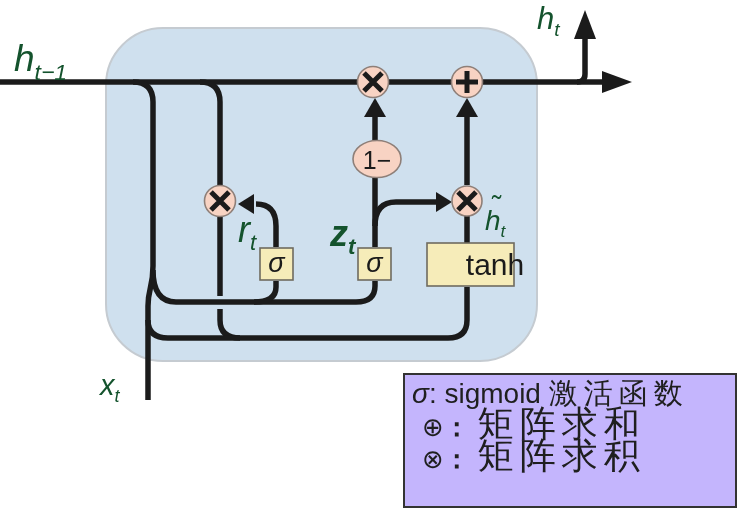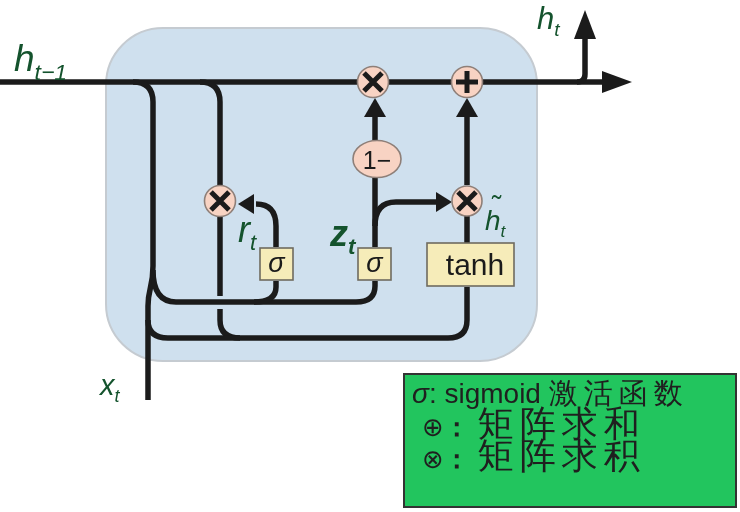--- a/index.html
+++ b/index.html
@@ -42,27 +42,27 @@
   }
   .node-text{
     position:absolute;
     text-align:center;
     line-height:1;
     white-space:nowrap;
   }
   .txt-1minus{left:351px;top:148px;width:52px;font-size:25px;}
   .txt-sigma-r{left:260px;top:250px;width:33px;font-size:27px;font-style:italic;}
   .txt-sigma-z{left:358px;top:250px;width:33px;font-size:27px;font-style:italic;}
-  .txt-tanh{left:427px;top:250px;width:96px;font-size:30px;}
+  .txt-tanh{left:427px;top:250px;width:96px;font-size:30px;padding-left:20px;}
   #legend{
     position:absolute;
     left:403px;top:373px;
     width:334px;height:135px;
     box-sizing:border-box;
-    background:#22c55e;
+    background:#c4b5fd;
     border:2.5px solid #333333;
     padding:3px 0 0 7px;
     color:#1f1f1f;
   }
   .leg-row{white-space:nowrap;line-height:30px;height:30px;}
   .leg-row-3,.leg-row-4{line-height:32px;height:32px;padding-left:10px;}
   .leg-sym{font-size:28px;}
   .leg-sym-italic{font-style:italic;}
   .leg-row-3 .leg-sym,.leg-row-4 .leg-sym{font-size:26px;}
   .leg-mid{font-size:28px;}

